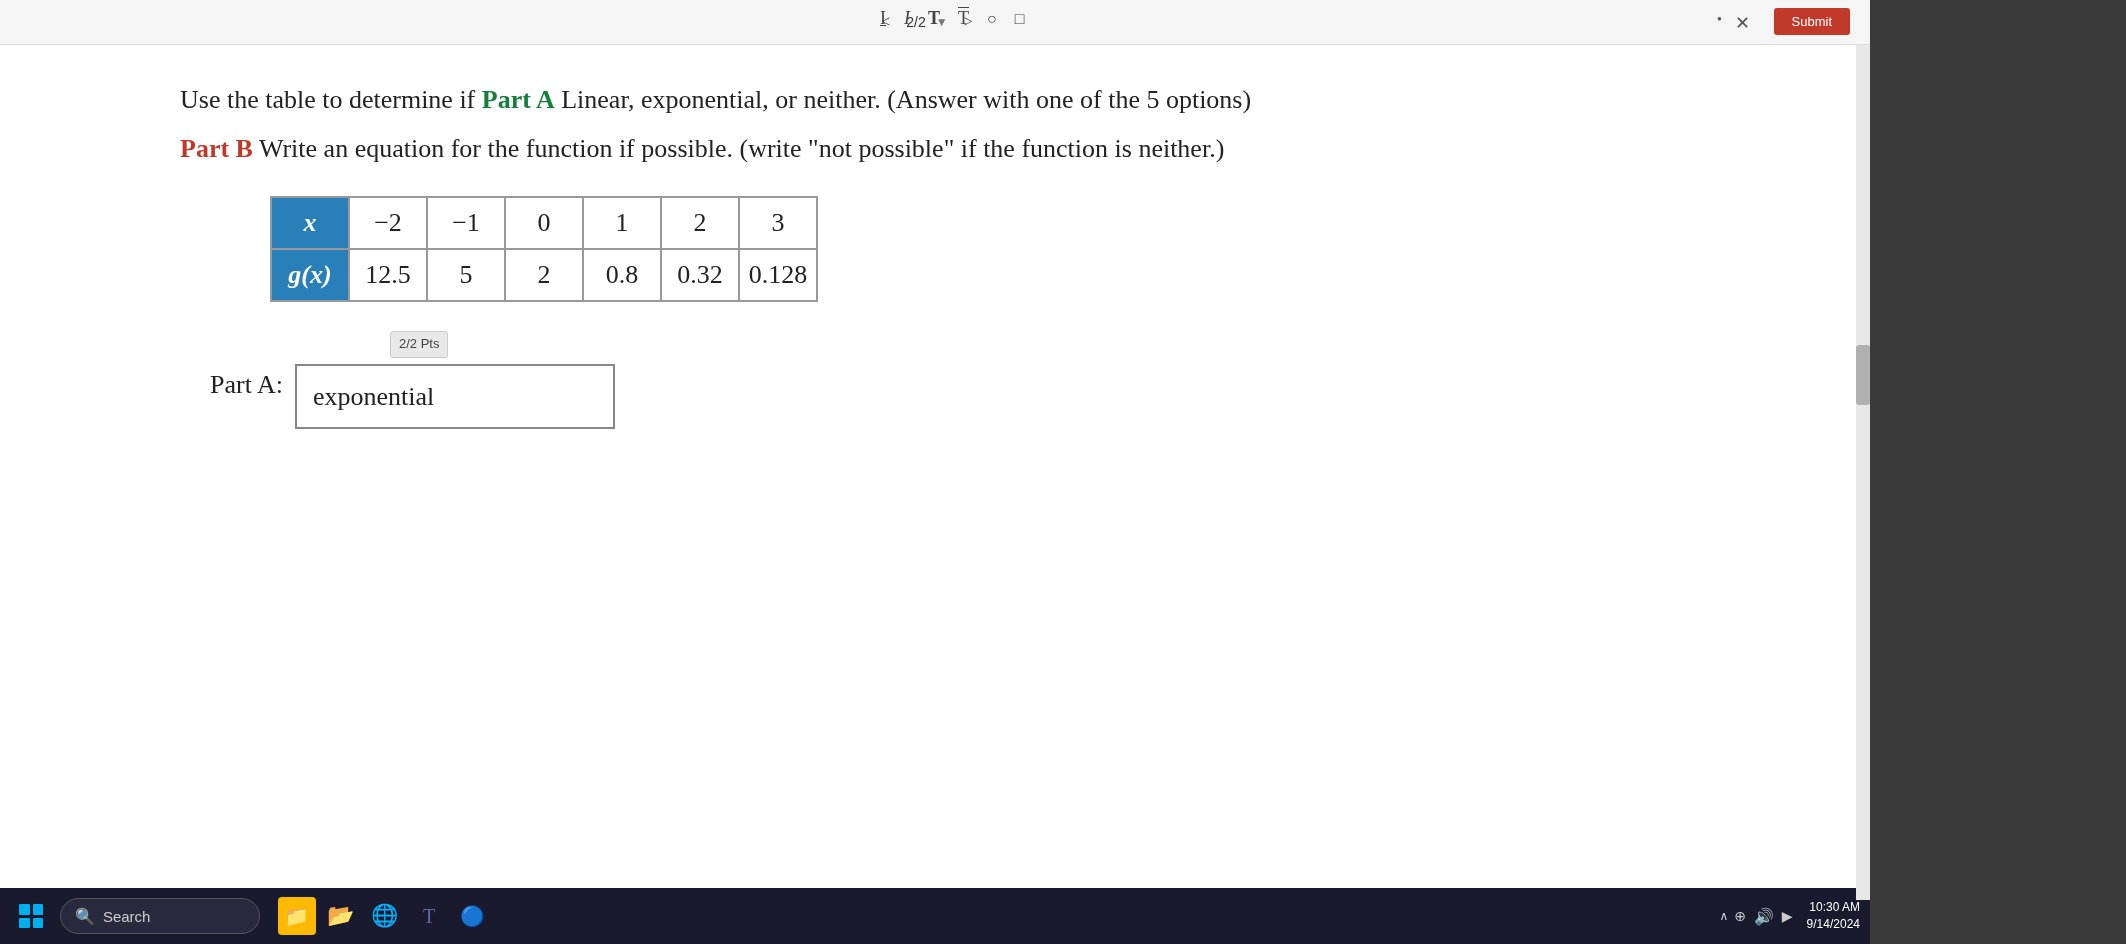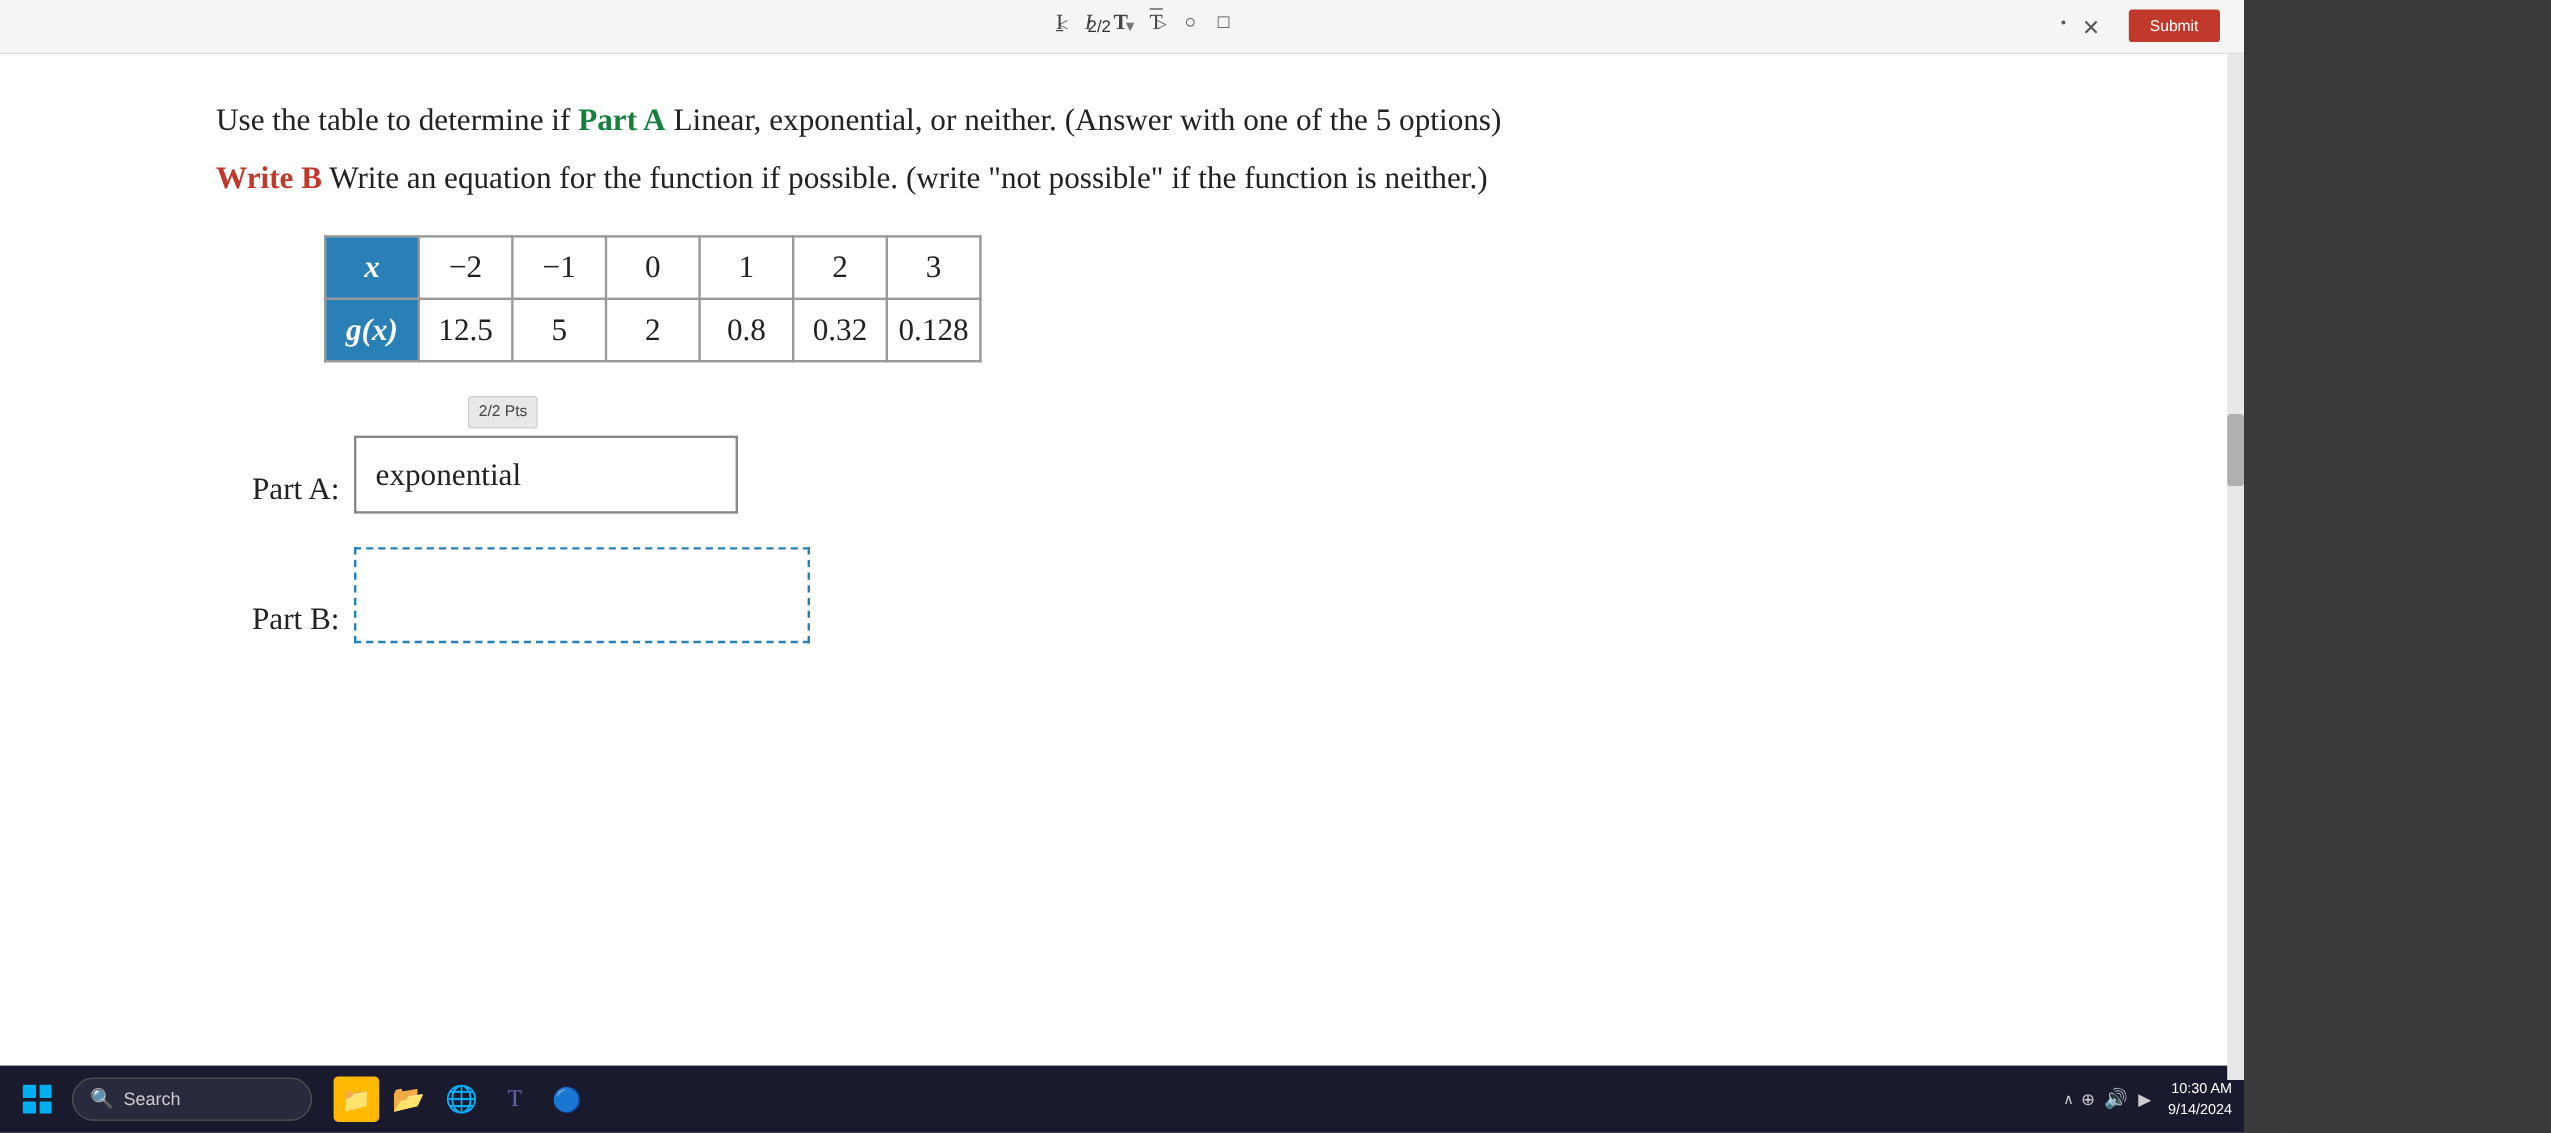--- a/index.html
+++ b/index.html
@@ -163,21 +163,21 @@
       font-size: 13px;
       color: #444;
       padding: 2px 8px;
       font-family: Arial, sans-serif;
       margin-left: 180px;
       margin-bottom: 6px;
     }
 
     .part-row {
       display: flex;
-      align-items: flex-end;
+      align-items: flex-start;
       margin-bottom: 28px;
     }
 
     .part-label {
       font-size: 26px;
       color: #222;
       margin-right: 12px;
       font-weight: normal;
       white-space: nowrap;
     }
@@ -380,21 +380,21 @@
 
   <div class="question-content">
 
     <div class="question-text">
       <span>Use the table to determine if</span>
       <span class="part-label-red">Part A</span>
       <span>Linear, exponential, or neither. (Answer with one of the 5 options)</span>
     </div>
 
     <div class="question-text" style="margin-top:10px;">
-      <span class="part-b-label">Write B</span>
+      <span class="part-b-label">Part B</span>
       <span>Write an equation for the function if possible. (write "not possible" if the function is neither.)</span>
     </div>
 
     <table class="function-table">
       <tbody>
           <tr>
         <td class="header-cell-blue"><span class="math-italic">x</span></td>
         <td class="data-cell">−2</td>
         <td class="data-cell">−1</td>
         <td class="data-cell">0</td>
@@ -422,26 +422,20 @@
         <span class="pts-badge">2/2 Pts</span>
       </div>
 
       <div class="part-row">
         <span class="part-label">Part A:</span>
         <div class="answer-box-solid">
           <span>exponential</span>
         </div>
       </div>
 
-      <div class="part-row" style="margin-top:10px;">
-        <span class="part-label">Part B:</span>
-        <div class="answer-box-dashed">
-          <span></span>
-        </div>
-      </div>
 
     </div>
   </div>
 
   <div class="taskbar">
 
     <div class="taskbar-start">
       <div class="windows-grid">
         <div class="win-square" style="background:#00aff0;"></div>
         <div class="win-square" style="background:#00aff0;"></div>

